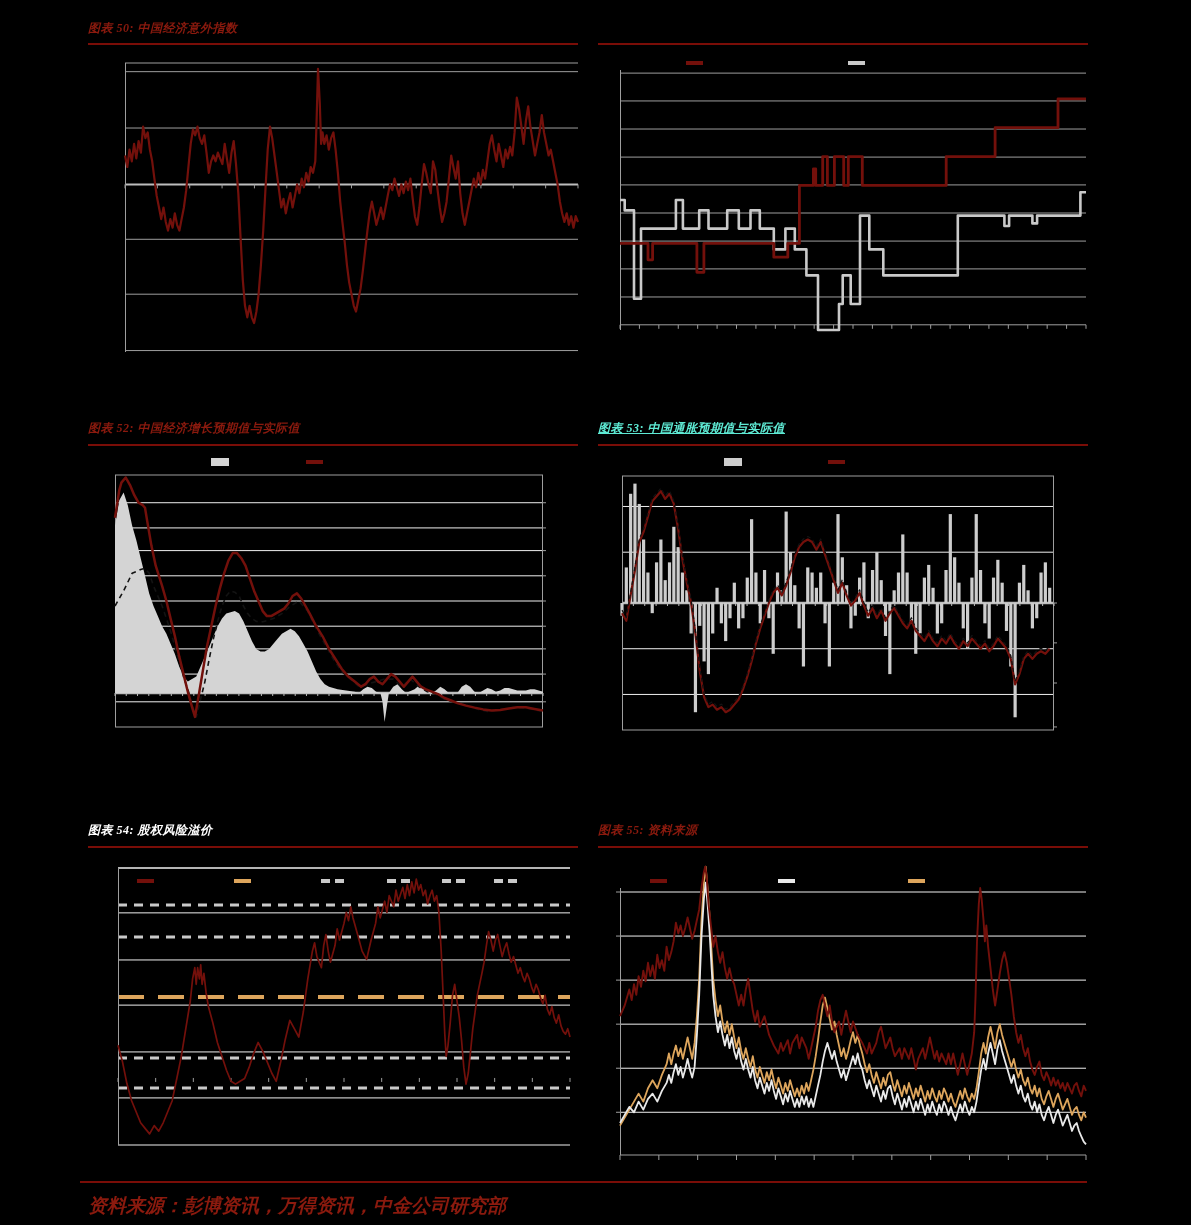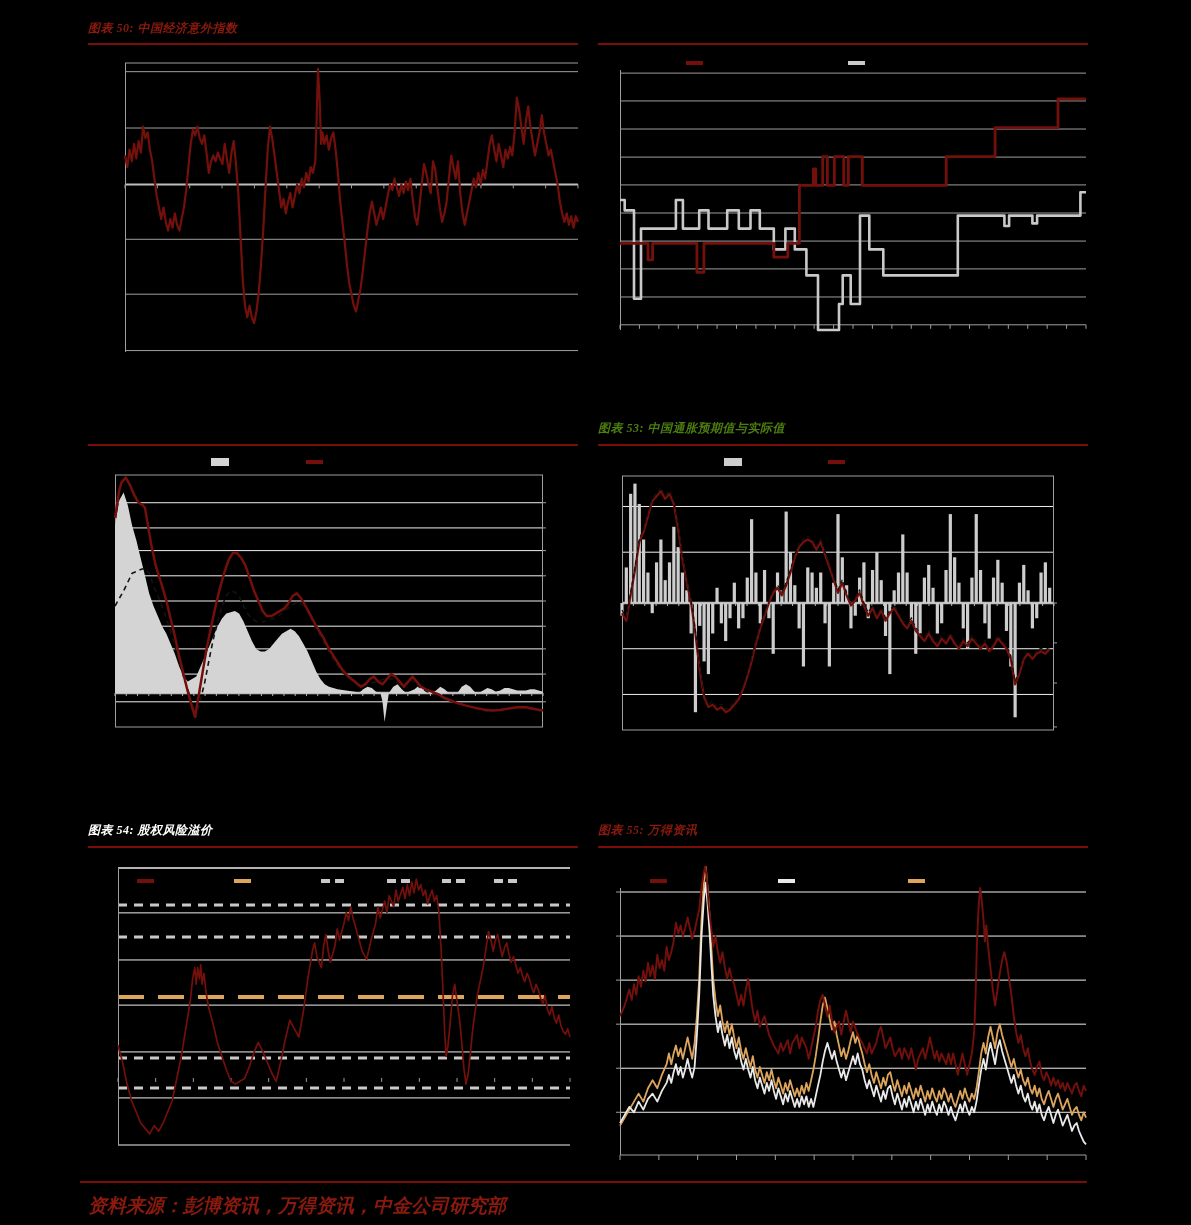--- a/index.html
+++ b/index.html
@@ -84,20 +84,21 @@
       <line x1="368.9166666666667" y1="254.79999999999998" x2="368.9166666666667" y2="258.79999999999995" stroke="#9E9E9E" stroke-width="1"></line>
       <line x1="388.3333333333333" y1="254.79999999999998" x2="388.3333333333333" y2="258.79999999999995" stroke="#9E9E9E" stroke-width="1"></line>
       <line x1="407.75" y1="254.79999999999998" x2="407.75" y2="258.79999999999995" stroke="#9E9E9E" stroke-width="1"></line>
       <line x1="427.1666666666667" y1="254.79999999999998" x2="427.1666666666667" y2="258.79999999999995" stroke="#9E9E9E" stroke-width="1"></line>
       <line x1="446.5833333333333" y1="254.79999999999998" x2="446.5833333333333" y2="258.79999999999995" stroke="#9E9E9E" stroke-width="1"></line>
       <line x1="466" y1="254.79999999999998" x2="466" y2="258.79999999999995" stroke="#9E9E9E" stroke-width="1"></line>
       <polyline points="0.0,130.0 4.7,130.0 4.7,140.4 14.0,140.4 14.0,228.8 21.0,228.8 21.0,158.6 55.9,158.6 55.9,130.0 62.9,130.0 62.9,158.6 79.2,158.6 79.2,140.4 88.5,140.4 88.5,158.6 107.2,158.6 107.2,140.4 118.8,140.4 118.8,158.6 130.5,158.6 130.5,140.4 139.8,140.4 139.8,158.6 153.8,158.6 153.8,179.4 165.4,179.4 165.4,158.6 174.8,158.6 174.8,179.4 186.4,179.4 186.4,205.4 198.0,205.4 198.0,260.0 219.0,260.0 219.0,234.0 222.7,234.0 222.7,205.4 230.7,205.4 230.7,234.0 240.0,234.0 240.0,145.6 249.3,145.6 249.3,179.4 263.3,179.4 263.3,205.4 337.8,205.4 337.8,145.6 384.4,145.6 384.4,156.0 389.1,156.0 389.1,145.6 412.4,145.6 412.4,153.4 417.1,153.4 417.1,145.6 460.4,145.6 460.4,122.2 466.0,122.2" fill="none" stroke="#C9C9C9" stroke-width="2.6" stroke-linejoin="round"></polyline>
       <polyline points="0.0,173.4 28.0,173.4 28.0,189.8 32.6,189.8 32.6,173.4 76.9,173.4 76.9,202.3 83.9,202.3 83.9,173.4 153.8,173.4 153.8,187.2 167.8,187.2 167.8,173.4 179.4,173.4 179.4,115.4 193.4,115.4 193.4,98.8 195.7,98.8 195.7,115.4 202.7,115.4 202.7,86.6 207.4,86.6 207.4,115.4 214.4,115.4 214.4,86.6 223.7,86.6 223.7,115.4 228.3,115.4 228.3,86.6 242.3,86.6 242.3,115.4 326.2,115.4 326.2,86.6 375.1,86.6 375.1,57.7 438.0,57.7 438.0,28.9 466.0,28.9" fill="none" stroke="#73100B" stroke-width="2.8" stroke-linejoin="round"></polyline>
     </svg>
 
+  <div class="title" style="left: 88px; top: 420px; width: 490px; color: rgb(139, 26, 14);">图表 52:  中国经济增长预期值与实际值</div>
   <div class="rule" style="left: 88px; top: 444px; width: 490px; background: rgb(122, 13, 7);"></div>
   <div class="legend" style="left:88px;top:457px;width:466px">
       <span style="left: 123px; top: 1px; width: 18px; height: 8px; background: rgb(212, 212, 212);"></span>
       <span style="left: 218px; top: 3px; width: 17px; height: 3.5px; background: rgb(115, 16, 11);"></span>
     </div>
   <svg class="chart" style="left:115px;top:475px" width="428" height="252" viewBox="0 0 428 252">
       <line x1="0" y1="27.72" x2="428" y2="27.72" stroke="#F0F0F0" stroke-width="1"></line>
       <line x1="0" y1="52.919999999999995" x2="428" y2="52.919999999999995" stroke="#F0F0F0" stroke-width="1"></line>
       <line x1="0" y1="75.6" x2="428" y2="75.6" stroke="#F0F0F0" stroke-width="1"></line>
       <line x1="0" y1="100.80000000000001" x2="428" y2="100.80000000000001" stroke="#F0F0F0" stroke-width="1"></line>
@@ -157,21 +158,21 @@
       <line x1="427" y1="126" x2="431" y2="126" stroke="#9E9E9E" stroke-width="1"></line>
       <line x1="427" y1="151.2" x2="431" y2="151.2" stroke="#9E9E9E" stroke-width="1"></line>
       <line x1="427" y1="173.88" x2="431" y2="173.88" stroke="#9E9E9E" stroke-width="1"></line>
       <line x1="427" y1="199.08" x2="431" y2="199.08" stroke="#9E9E9E" stroke-width="1"></line>
       <line x1="427" y1="226.8" x2="431" y2="226.8" stroke="#9E9E9E" stroke-width="1"></line>
       <polygon points="0.0,218.0 0.0,50.4 4.3,25.2 8.6,17.6 12.8,30.2 17.1,50.4 21.4,65.5 25.7,83.2 30.0,100.8 34.2,118.4 38.5,131.0 42.8,141.1 47.1,151.2 51.4,158.8 55.6,168.8 59.9,178.9 64.2,191.5 68.5,201.6 72.8,206.6 77.0,204.1 81.3,201.6 85.6,191.5 89.9,181.4 94.2,171.4 98.4,161.3 102.7,151.2 107.0,143.6 111.3,138.6 115.6,137.3 119.8,136.1 124.1,138.6 128.4,146.2 132.7,156.2 137.0,166.3 141.2,173.9 145.5,176.4 149.8,176.4 154.1,173.9 158.4,168.8 162.6,163.8 166.9,158.8 171.2,156.2 175.5,153.7 179.8,156.2 184.0,161.3 188.3,168.8 192.6,176.4 196.9,186.5 201.2,196.6 205.4,204.1 209.7,209.2 214.0,211.7 218.3,212.9 222.6,214.2 231.1,215.5 239.7,216.7 244.0,218.0 248.2,214.2 252.5,211.7 256.8,212.9 261.1,216.7 265.4,218.0 267.5,226.8 269.6,247.0 271.8,231.8 273.9,218.0 278.2,211.7 282.5,209.2 286.8,214.2 291.0,218.0 299.6,214.2 303.9,210.4 308.2,212.9 316.7,218.0 321.0,215.5 325.3,211.7 329.6,214.2 333.8,218.0 342.4,218.0 346.7,211.7 351.0,209.2 355.2,211.7 359.5,216.7 363.8,218.0 368.1,215.5 372.4,212.9 376.6,214.2 380.9,216.7 385.2,215.5 389.5,212.9 393.8,212.9 398.0,214.2 402.3,215.5 410.9,215.5 415.2,214.2 419.4,214.2 428.0,216.7 428.0,218.0" fill="#D4D4D4" stroke-linejoin="round"></polygon>
       <polyline points="0.0,131.0 8.6,115.9 17.1,98.3 25.7,94.5 30.0,93.2 34.2,98.3 38.5,110.9 42.8,121.0 47.1,131.0 51.4,143.6 55.6,156.2 59.9,171.4 64.2,186.5 68.5,201.6 72.8,214.2 77.0,229.3 81.3,241.9 85.6,224.3 89.9,206.6 94.2,184.0 98.4,163.8 102.7,146.2 107.0,131.0 111.3,121.0 115.6,115.9 119.8,117.2 124.1,121.0 128.4,131.0 132.7,138.6 137.0,143.6 141.2,146.2 145.5,147.4 149.8,146.2 158.4,143.6 166.9,138.6 175.5,131.0 184.0,126.0 192.6,136.1 201.2,153.7 209.7,168.8 218.3,184.0 226.8,196.6 235.4,204.1 244.0,211.7 252.5,209.2 261.1,206.6 269.6,204.1 278.2,204.1 286.8,211.7 295.3,204.1 303.9,211.7 312.4,216.7 321.0,219.2 329.6,224.3 338.1,226.8 346.7,229.3 355.2,231.8 363.8,234.4 372.4,236.4 380.9,235.4 389.5,233.9 398.0,232.6 406.6,232.6 415.2,233.9 428.0,236.4" fill="none" stroke="#131313" stroke-width="1.6" stroke-dasharray="5 4" stroke-linejoin="round"></polyline>
       <polyline points="0.0,42.8 4.3,15.1 6.4,7.6 10.7,2.5 15.0,10.1 19.3,20.2 23.5,27.7 27.8,30.2 30.0,32.8 32.1,45.4 36.4,70.6 40.7,90.7 47.1,110.9 51.4,126.0 55.6,143.6 59.9,161.3 64.2,181.4 68.5,199.1 72.8,216.7 77.0,231.8 80.0,241.9 83.5,221.8 87.7,196.6 92.0,171.4 96.3,151.2 100.6,131.0 104.9,113.4 109.1,98.3 113.4,85.7 117.7,78.1 122.0,78.1 126.3,83.2 130.5,90.7 134.8,103.3 139.1,115.9 143.4,126.0 147.7,136.1 151.9,141.1 156.2,141.1 160.5,138.6 164.8,136.1 169.1,133.6 173.3,128.5 177.6,121.0 181.9,118.4 186.2,123.5 190.5,131.0 194.7,138.6 201.2,151.2 207.6,161.3 214.0,173.9 220.4,184.0 226.8,194.0 233.3,201.6 239.7,206.6 246.1,211.7 250.4,209.2 254.7,204.1 258.9,201.6 263.2,206.6 267.5,209.2 271.8,204.1 276.1,199.1 280.3,201.6 284.6,206.6 288.9,211.7 293.2,206.6 297.5,201.6 301.7,206.6 306.0,211.7 310.3,214.2 316.7,216.7 323.1,219.2 329.6,223.0 336.0,225.5 342.4,228.1 351.0,230.6 359.5,232.6 368.1,234.4 376.6,235.6 385.2,234.9 393.8,233.4 402.3,232.3 410.9,232.3 419.4,233.9 428.0,235.6" fill="none" stroke="#73100B" stroke-width="2.5" stroke-linejoin="round"></polyline>
     </svg>
 
-  <div class="title" style="left: 598px; top: 420px; width: 490px; color: #4d7c0f;">图表 53:  中国通胀预期值与实际值</div>
+  <div class="title" style="left: 598px; top: 420px; width: 490px; color: #5eead4; text-decoration: underline;">图表 53:  中国通胀预期值与实际值</div>
   <div class="rule" style="left: 598px; top: 444px; width: 490px; background: rgb(122, 13, 7);"></div>
   <div class="legend" style="left:598px;top:457px;width:466px">
       <span style="left: 126px; top: 1px; width: 18px; height: 8px; background: rgb(205, 205, 205);"></span>
       <span style="left: 230px; top: 3px; width: 17px; height: 3.5px; background: rgb(115, 16, 11);"></span>
     </div>
   <svg class="chart" style="left:622px;top:476px" width="432" height="254" viewBox="0 0 432 254">
       <line x1="0" y1="30.48" x2="432" y2="30.48" stroke="#F0F0F0" stroke-width="1"></line>
       <line x1="0" y1="76.2" x2="432" y2="76.2" stroke="#F0F0F0" stroke-width="1"></line>
       <line x1="0" y1="127" x2="432" y2="127" stroke="#BDBDBD" stroke-width="2.5"></line>
       <line x1="0" y1="172.72" x2="432" y2="172.72" stroke="#F0F0F0" stroke-width="1"></line>
@@ -364,21 +365,21 @@
       <line x1="226" y1="209.966" x2="226" y2="213.966" stroke="#9E9E9E" stroke-width="1"></line>
       <line x1="263.6666666666667" y1="209.966" x2="263.6666666666667" y2="213.966" stroke="#9E9E9E" stroke-width="1"></line>
       <line x1="301.33333333333337" y1="209.966" x2="301.33333333333337" y2="213.966" stroke="#9E9E9E" stroke-width="1"></line>
       <line x1="339" y1="209.966" x2="339" y2="213.966" stroke="#9E9E9E" stroke-width="1"></line>
       <line x1="376.66666666666663" y1="209.966" x2="376.66666666666663" y2="213.966" stroke="#9E9E9E" stroke-width="1"></line>
       <line x1="414.33333333333337" y1="209.966" x2="414.33333333333337" y2="213.966" stroke="#9E9E9E" stroke-width="1"></line>
       <line x1="452" y1="209.966" x2="452" y2="213.966" stroke="#9E9E9E" stroke-width="1"></line>
       <polyline points="0.0,177.3 4.5,193.9 9.0,216.1 13.6,232.7 18.1,243.8 22.6,254.8 27.1,260.4 31.6,265.9 36.2,257.6 40.7,263.1 45.2,254.8 49.7,243.8 54.2,232.7 58.8,210.5 63.3,188.4 67.8,160.7 72.3,133.0 74.6,110.8 76.8,99.7 78.2,116.3 79.6,99.7 81.4,110.8 82.7,96.9 84.1,116.3 85.9,105.3 88.1,124.7 90.4,138.5 94.9,155.1 99.4,174.5 104.0,188.4 108.5,202.2 113.0,213.3 117.5,216.1 122.0,213.3 126.6,210.5 131.1,199.4 135.6,185.6 140.1,174.5 144.6,182.8 149.2,193.9 153.7,205.0 158.2,213.3 162.7,193.9 167.2,171.7 171.8,152.4 176.3,160.7 180.8,169.0 185.3,144.0 189.8,110.8 194.4,83.1 196.6,74.8 198.9,88.6 203.4,99.7 205.7,77.6 207.9,66.5 210.2,83.1 212.4,94.2 217.0,77.6 219.2,60.9 221.5,72.0 226.0,55.4 228.3,44.3 230.5,52.6 232.8,38.8 235.0,49.9 239.6,66.5 244.1,83.1 248.6,91.4 253.1,72.0 257.6,55.4 259.9,38.8 262.2,49.9 266.7,33.2 268.9,44.3 271.2,27.7 275.7,38.8 278.0,22.2 280.2,33.2 284.8,19.4 287.0,30.5 289.3,16.6 291.5,27.7 293.8,13.9 296.1,24.9 298.3,11.1 300.6,22.2 302.8,16.6 305.1,27.7 307.4,22.2 309.6,36.0 311.9,27.7 314.1,22.2 316.4,33.2 318.7,27.7 320.9,44.3 323.2,83.1 325.4,133.0 326.8,166.2 328.2,188.4 330.0,177.3 332.2,155.1 334.5,127.4 336.7,116.3 339.0,133.0 341.3,149.6 343.5,171.7 345.8,199.4 348.0,216.1 350.3,205.0 352.6,182.8 354.8,160.7 357.1,144.0 359.3,127.4 361.6,116.3 363.9,105.3 366.1,94.2 368.4,77.6 370.6,63.7 372.9,72.0 375.2,83.1 377.4,72.0 379.7,66.5 381.9,77.6 384.2,88.6 386.5,80.3 388.7,74.8 391.0,85.9 393.2,94.2 395.5,88.6 397.8,96.9 400.0,105.3 402.3,99.7 404.5,108.0 406.8,113.6 409.1,105.3 411.3,110.8 413.6,119.1 415.8,124.7 418.1,116.3 420.4,121.9 422.6,130.2 424.9,135.7 427.1,127.4 429.4,141.3 431.7,146.8 433.9,138.5 436.2,149.6 438.4,155.1 440.7,146.8 443.0,157.9 445.2,163.4 447.5,166.2 449.7,160.7 452.0,169.0" fill="none" stroke="#73100B" stroke-width="1.7" stroke-linejoin="round"></polyline>
     </svg>
 
-  <div class="title" style="left: 598px; top: 822px; width: 490px; color: rgb(139, 26, 14);">图表 55:  万得资讯</div>
+  <div class="title" style="left: 598px; top: 822px; width: 490px; color: rgb(139, 26, 14);">图表 55:  资料来源</div>
   <div class="rule" style="left: 598px; top: 846px; width: 490px; background: rgb(122, 13, 7);"></div>
   <div class="legend" style="left:598px;top:876px;width:466px">
       <span style="left: 52px; top: 3px; width: 17px; height: 3.5px; background: rgb(115, 16, 11);"></span>
       <span style="left: 180px; top: 3px; width: 17px; height: 3.5px; background: rgb(233, 233, 233);"></span>
       <span style="left: 310px; top: 3px; width: 17px; height: 3.5px; background: rgb(221, 165, 92);"></span>
     </div>
   <svg class="chart" style="left:620px;top:864px" width="466" height="291" viewBox="0 0 466 291">
       <line x1="0" y1="28.005" x2="466" y2="28.005" stroke="#F0F0F0" stroke-width="1"></line>
       <line x1="0" y1="72.06" x2="466" y2="72.06" stroke="#F0F0F0" stroke-width="1"></line>
       <line x1="0" y1="116.115" x2="466" y2="116.115" stroke="#F0F0F0" stroke-width="1"></line>

